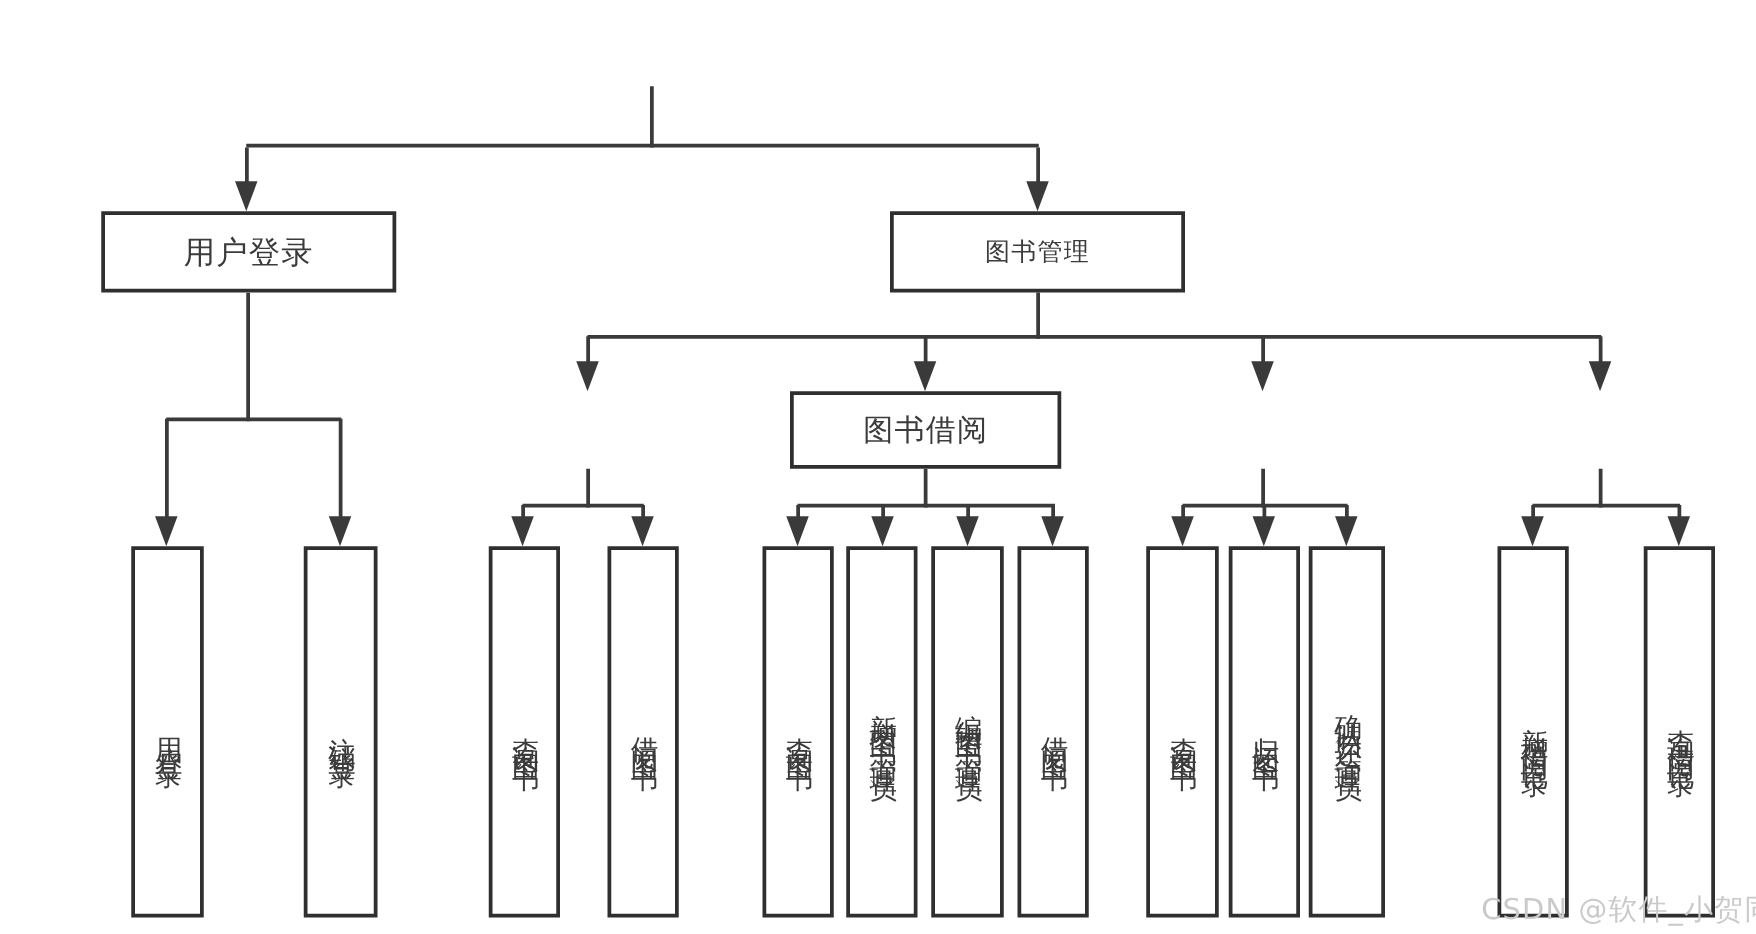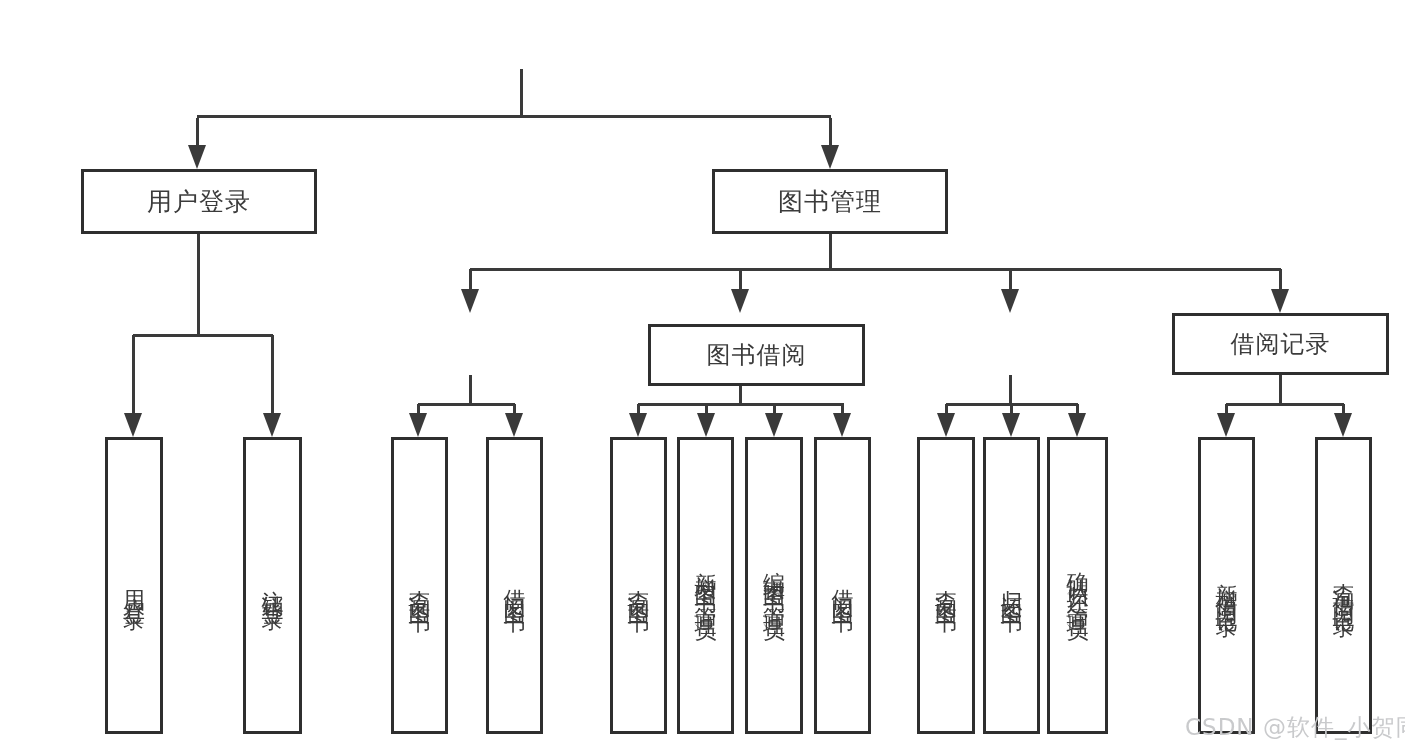--- a/index.html
+++ b/index.html
@@ -104,23 +104,22 @@
     <div class="arrowhead" style="left: 937px; top: 413px;"></div>
     <div class="ln" style="left: 1009.5px; top: 404px; width: 3px; height: 13px;"></div>
     <div class="arrowhead" style="left: 1002px; top: 413px;"></div>
     <div class="ln" style="left: 1075.5px; top: 404px; width: 3px; height: 13px;"></div>
     <div class="arrowhead" style="left: 1068px; top: 413px;"></div>
     <div class="ln" style="left: 1224.5px; top: 404px; width: 3px; height: 13px;"></div>
     <div class="arrowhead" style="left: 1217px; top: 413px;"></div>
     <div class="ln" style="left: 1341.5px; top: 404px; width: 3px; height: 13px;"></div>
     <div class="arrowhead" style="left: 1334px; top: 413px;"></div>
     <div class="node" style="left: 81px; top: 169px; width: 236px; height: 65px; font-size: 25px;">用户登录</div>
-    <div class="node" style="left: 712px; top: 169px; width: 236px; height: 65px; font-size: 25px;">图书管理</div>
-    <div class="node" style="left: 632px; top: 324px; width: 217px; height: 62px; font-size: 24px; margin-left: 16px;">图书借阅</div>
-    <div class="node" style="left: 1172px; top: 313px; width: 217px; height: 62px; font-size: 24px;">借阅记录</div>
+    <div class="node" style="left: 712px; top: 169px; width: 236px; height: 65px; font-size: 20px;">图书管理</div>
+    <div class="node" style="left: 632px; top: 313px; width: 217px; height: 62px; font-size: 24px;">图书借阅</div>
     <div class="node vert" style="left: 105px; top: 437px; width: 58px; height: 297px; font-size: 22px;">用户登录</div>
     <div class="node vert" style="left: 243px; top: 437px; width: 59px; height: 297px; font-size: 22px;">注销登录</div>
     <div class="node vert" style="left: 391px; top: 437px; width: 57px; height: 297px; font-size: 22px;">查询图书</div>
     <div class="node vert" style="left: 486px; top: 437px; width: 57px; height: 297px; font-size: 22px;">借阅图书</div>
     <div class="node vert" style="left: 610px; top: 437px; width: 57px; height: 297px; font-size: 22px;">查询图书</div>
     <div class="node vert" style="left: 677px; top: 437px; width: 57px; height: 297px; font-size: 22px;">新增图书（管理员）</div>
     <div class="node vert" style="left: 745px; top: 437px; width: 58px; height: 297px; font-size: 22px;">编辑图书（管理员）</div>
     <div class="node vert" style="left: 814px; top: 437px; width: 57px; height: 297px; font-size: 22px;">借阅图书</div>
     <div class="node vert" style="left: 917px; top: 437px; width: 58px; height: 297px; font-size: 22px;">查询图书</div>
     <div class="node vert" style="left: 983px; top: 437px; width: 57px; height: 297px; font-size: 22px;">归还图书</div>

